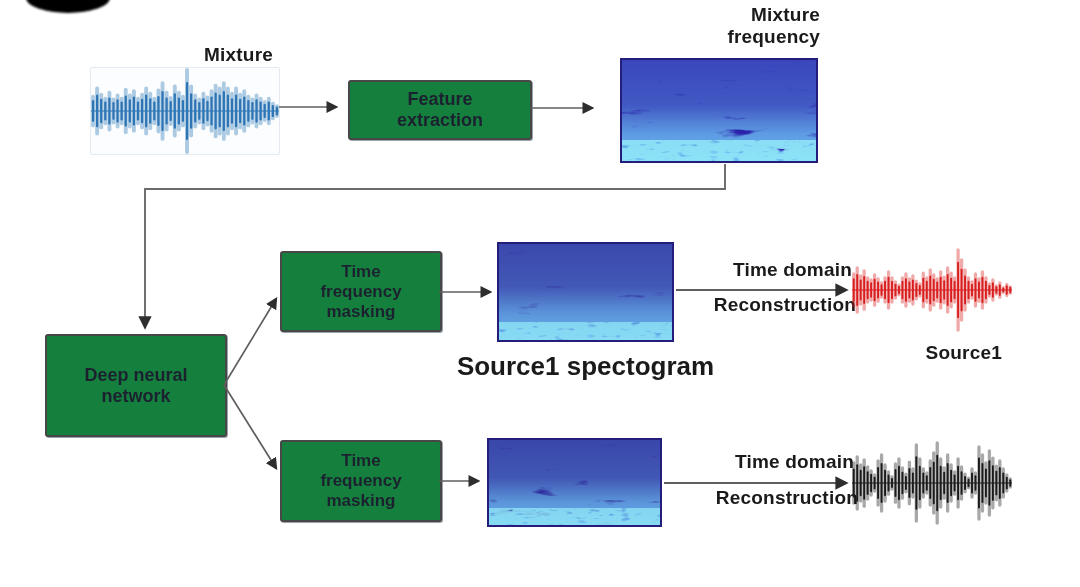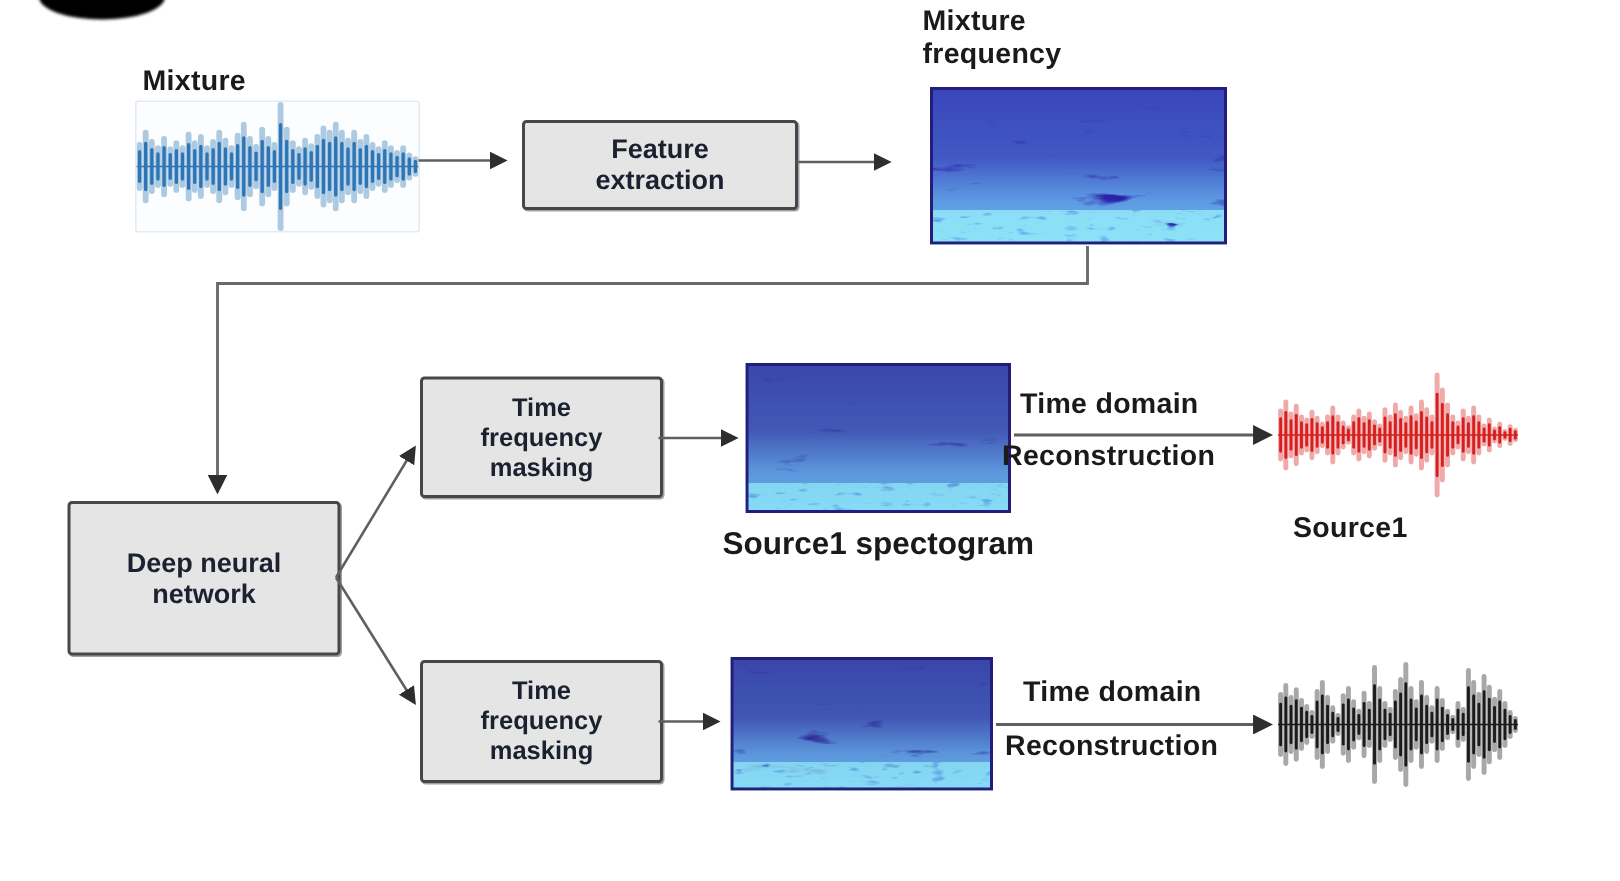--- a/index.html
+++ b/index.html
@@ -2,35 +2,35 @@
 <html><head>
 <meta charset="utf-8">
 <style>
   html,body{margin:0;padding:0;background:#ffffff;}
   #canvas{
     position:relative;width:1080px;height:587px;background:#ffffff;overflow:hidden;
     font-family:"Liberation Sans",sans-serif;
   }
   .abs{position:absolute;}
   .lbl{
-    position:absolute;text-align:left;font-weight:bold;color:#1a1a1a;
+    position:absolute;text-align:right;font-weight:bold;color:#1a1a1a;
     font-size:19px;line-height:22px;letter-spacing:.2px;
   }
   .box{
-    position:absolute;background:#e5e5e5;border:2px solid #474747;border-radius:3px;
+    position:absolute;background:#15803d;border:2px solid #474747;border-radius:3px;
     display:flex;flex-direction:column;align-items:center;justify-content:center;
     font-weight:bold;color:#1c2130;box-shadow:1px 1px 0 #9aa3ab;
   }
   .box span{display:block;text-align:center;}
   .box-2line{font-size:18px;line-height:21px;}
   .box-3line{font-size:17px;line-height:20px;}
   .wavebg{
     position:absolute;background:#fbfdfe;border:1px solid #e3eaf1;border-radius:2px;
   }
-  .speclabel{position:absolute;text-align:center;font-weight:bold;color:#1a1a1a;font-size:21px;}
+  .speclabel{position:absolute;text-align:center;font-weight:bold;color:#1a1a1a;font-size:26px;}
   #overlay{position:absolute;left:0;top:0;pointer-events:none;}
   #corner-blob{
     position:absolute;left:26px;top:-17px;width:84px;height:30px;background:#000;
     border-radius:50%;filter:blur(1px);
   }
   svg{display:block;}
 </style>
 </head>
 <body>
 

